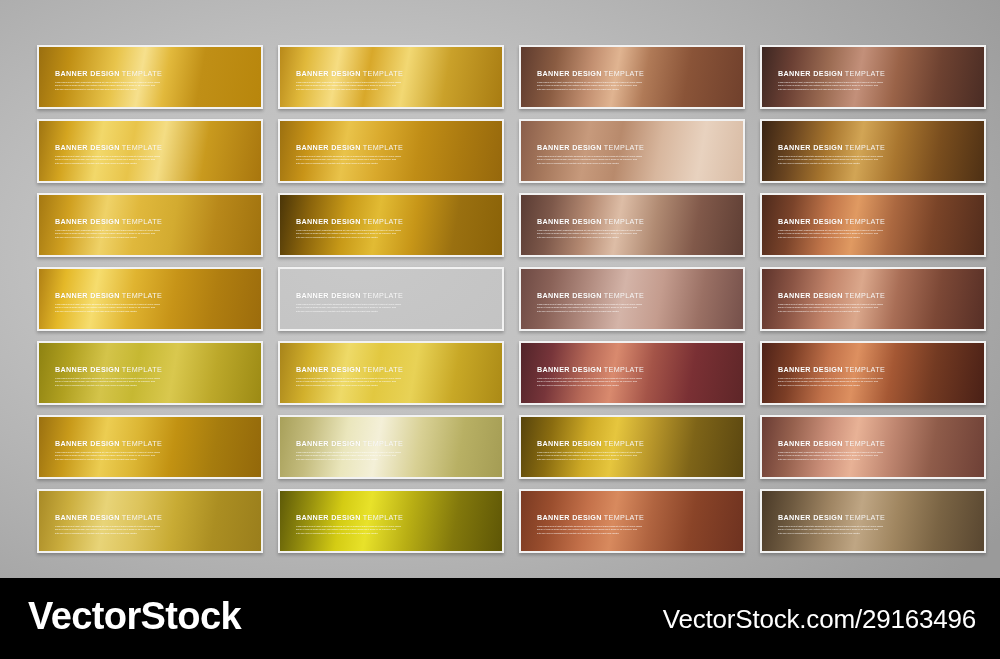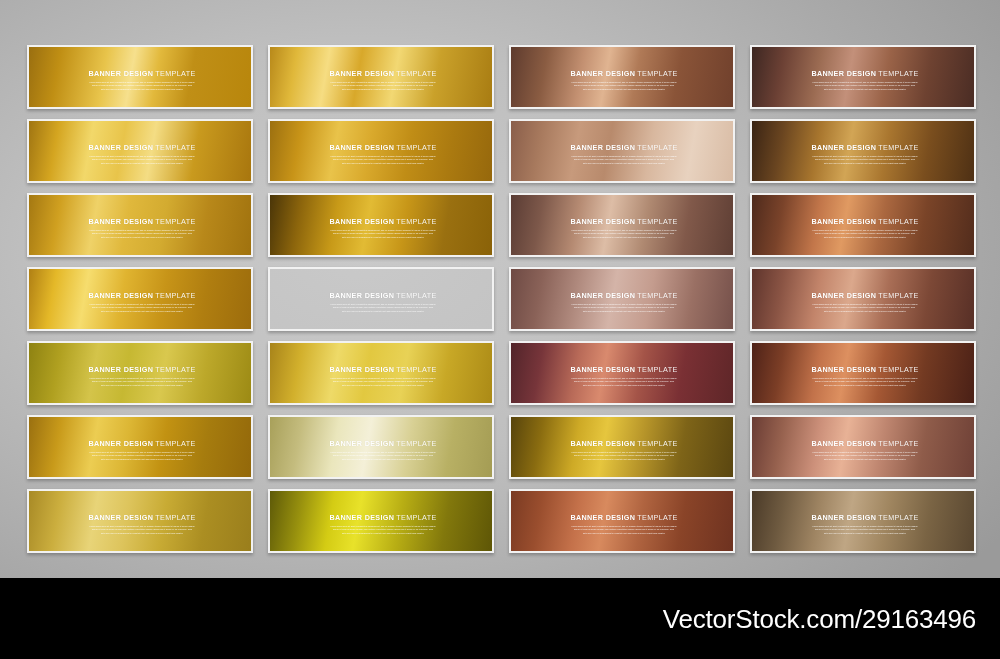--- a/index.html
+++ b/index.html
@@ -21,28 +21,27 @@
     position: absolute;
     left: 0; top: 0;
     width: 1000px;
     height: 578px;
     background:
       radial-gradient(ellipse 78% 86% at 36% 44%, #c9c9c9 0%, #bfbfbf 42%, #a8a8a8 78%, #9a9a9a 100%);
   }
   
   #grid {
     position: absolute;
-    left: 27px;
+    left: 37px;
     top: 45px;
     width: 950px;
     display: grid;
     grid-template-columns: repeat(4, 226px);
     grid-column-gap: 15px;
     grid-row-gap: 10px;
-    text-align: center;
   }
   .banner {
     position: relative;
     width: 226px;
     height: 64px;
     box-sizing: border-box;
     border: 2px solid #f2f2f2;
     box-shadow: 0 2px 3px rgba(40,40,40,0.32);
     overflow: hidden;
   }
@@ -425,16 +424,17 @@
           <div class="bodycopy">
             <span class="bline">Lorem ipsum dolor sit amet, consectetur adipiscing elit, sed do eiusmod tempor incididunt ut labore et dolore magna</span>
             <span class="bline">aliqua. Ut enim ad minim veniam, quis nostrud exercitation ullamco laboris nisi ut aliquip ex ea commodo. Duis</span>
             <span class="bline">aute irure dolor in reprehenderit in voluptate velit esse cillum dolore eu fugiat nulla pariatur.</span>
           </div>
         </div>
       </div>
     </div>
 
   <div id="footer">
+    <div id="wordmark">VectorStock</div>
     <div id="urlmark">VectorStock.com/29163496</div>
   </div>
 
 </div>
 
 </body></html>

